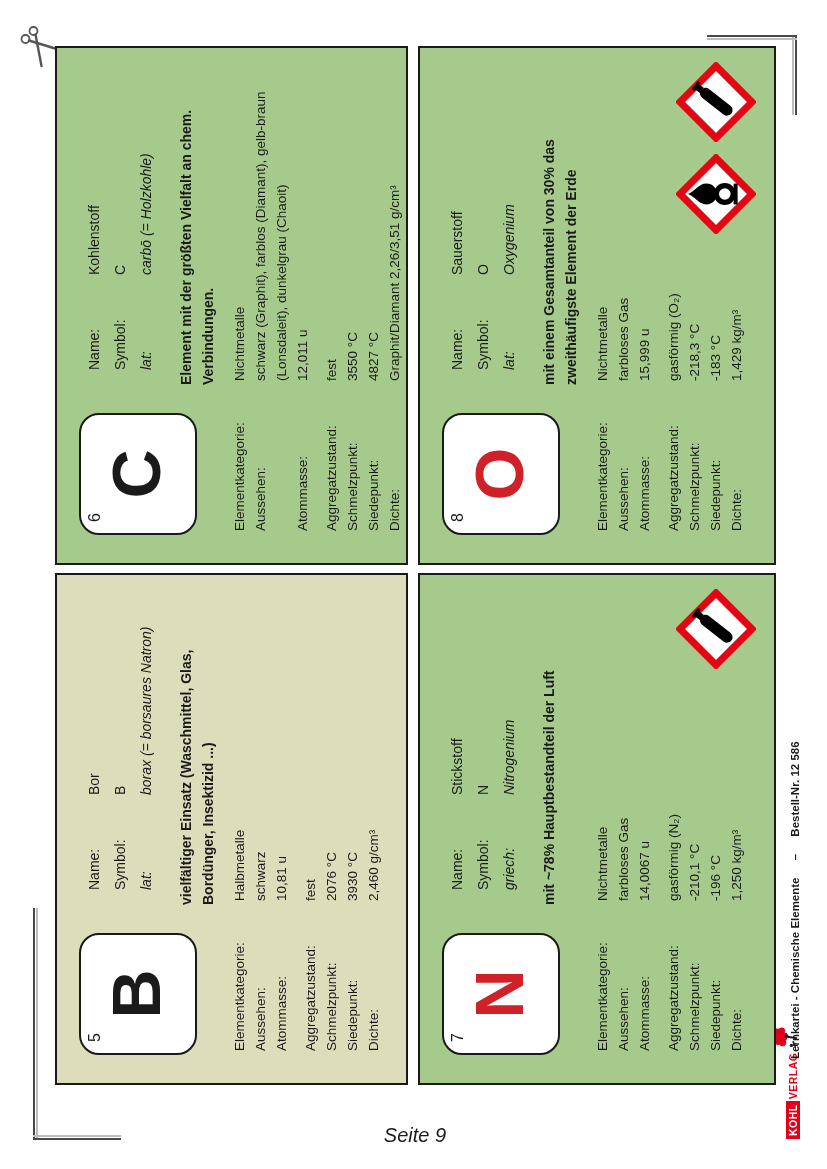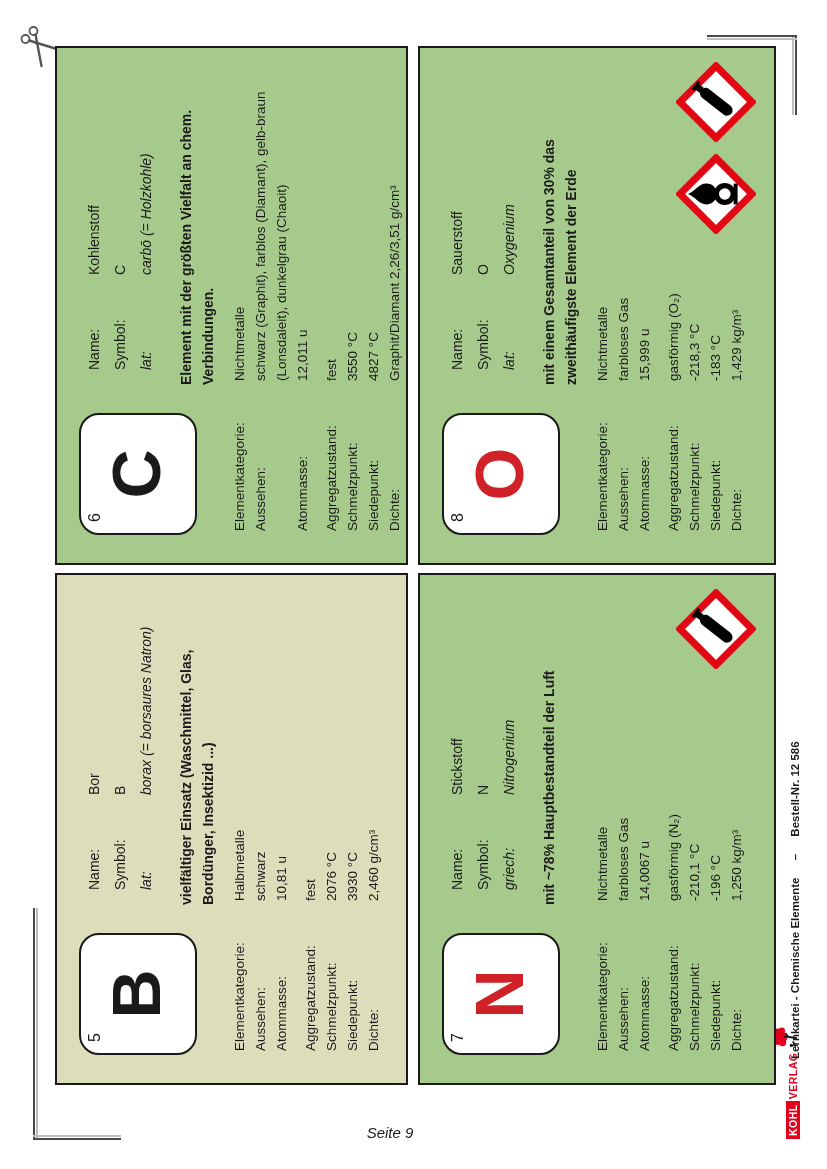--- a/index.html
+++ b/index.html
@@ -54,21 +54,21 @@
   .footer-logo{position:absolute;left:30px;top:768px;display:flex;align-items:flex-end;}
   .logo-words{display:flex;align-items:baseline;margin-bottom:2px;}
   .logo-kohl{background:#e2001a;color:#ffffff;font-weight:bold;font-size:10.5px;padding:1px 3px;letter-spacing:0.5px;}
   .logo-verlag{color:#e2001a;font-weight:bold;font-size:10.5px;margin-left:2px;letter-spacing:0.5px;}
   .logo-tree{width:24px;height:34px;margin-left:3px;}
   .footer-series{position:absolute;left:110px;top:789px;font-size:11.5px;font-weight:bold;white-space:nowrap;}
   .footer-series .sep{margin:0 14px;}
   
   .page-number{
     position:absolute;left:0;top:1124px;width:780px;text-align:center;
-    font-size:15px;font-style:italic;
+    font-size:20px;font-style:italic;padding-left:25px;
   }
 </style>
 </head>
 <body>
 
 <div class="sheet">
 
   <div class="cut cut-tl-h"></div>
   <div class="cut cut-tl-v"></div>
   <div class="cut cut-br-h"></div>

